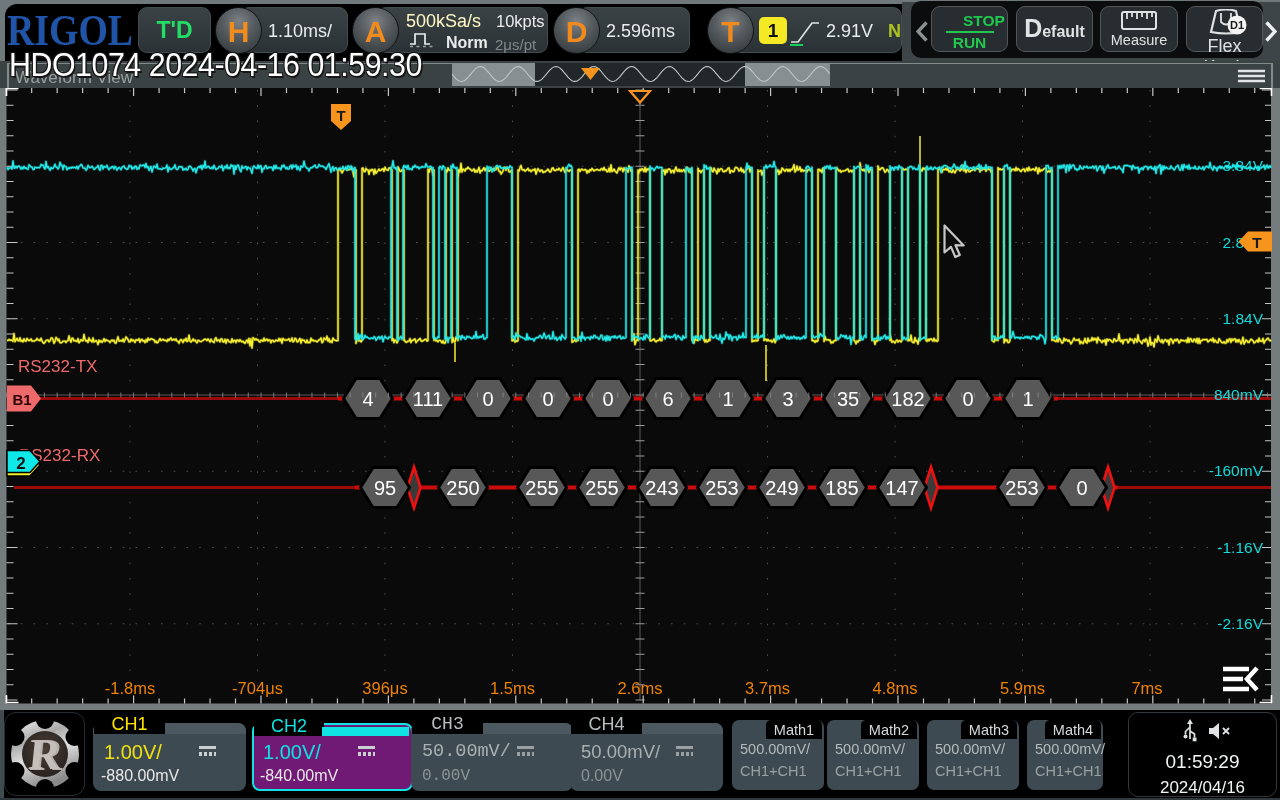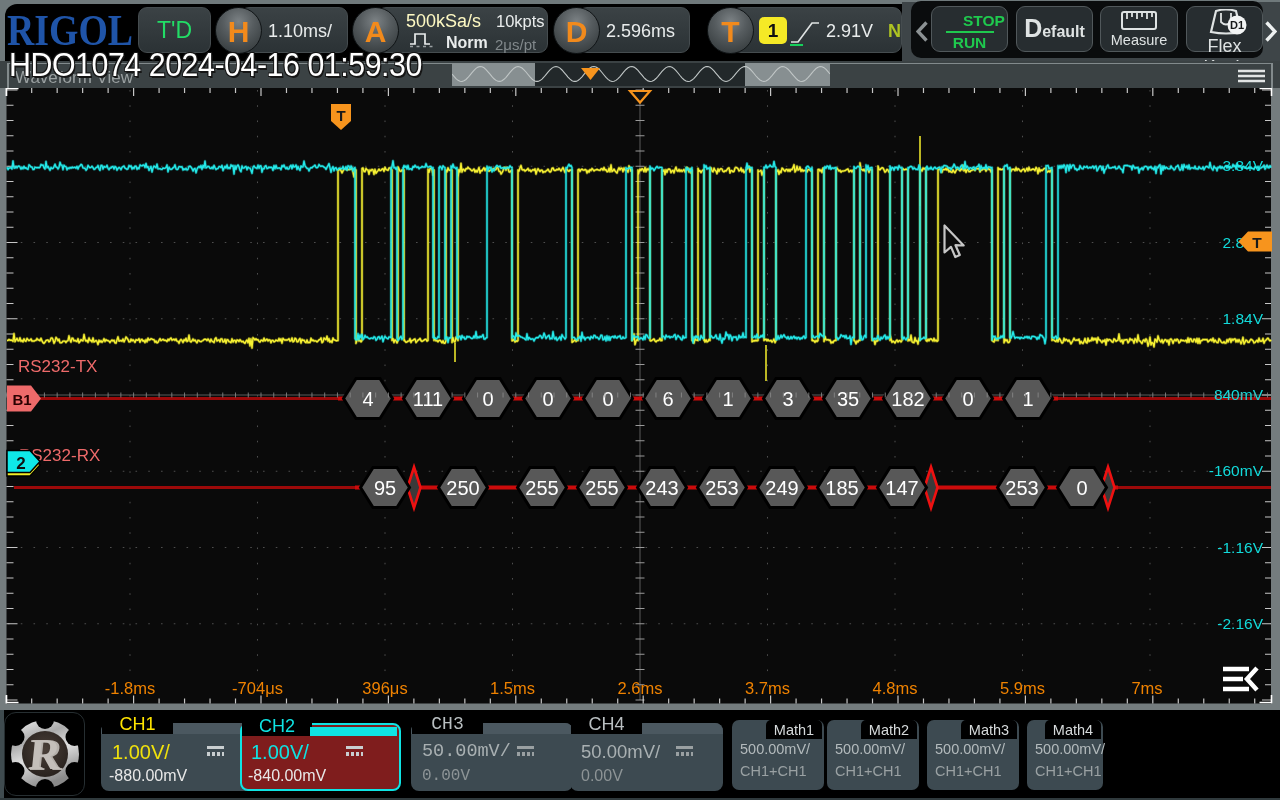--- a/index.html
+++ b/index.html
@@ -34,21 +34,21 @@
   font-size:14.5px; color:#d6dadb; text-align:center; line-height:20px;margin-top:8px; }
 .gicon { position:absolute; width:17px; }
 .gicon .s1 { height:3.2px; background:#c9ced0; margin-bottom:3.2px; }
 .gicon .s2 { height:3.2px; background:repeating-linear-gradient(90deg,#c9ced0 0 3px,transparent 3px 5px); }
 </style></head>
 <body>
 
 <div id="topbar">
   <div id="topblack"></div>
   <div id="logo">RIGOL</div>
-  <div class="panel" style="left:138px; width:73px; text-align:center; line-height:44px; font-size:23px; font-weight:normal; color:#22dd66;">T'D</div>
+  <div class="panel" style="left:138px; width:73px; text-align:center; line-height:44px; font-size:23px; font-weight:bold; color:#22dd66;">T'D</div>
 
   <div class="panel" style="left:240px; width:108px;"></div>
   <div class="circ" style="left:215px;">H</div>
   <div class="abs" style="left:268px; top:21px; font-size:18px; color:#e9ecec;">1.10ms/</div>
 
   <div class="panel" style="left:377px; width:171px;"></div>
   <div class="circ" style="left:352px;">A</div>
   <div class="abs" style="left:406px; top:11px; font-size:18px; color:#fef9c3;">500kSa/s</div>
   <div class="abs" style="left:496px; top:12px; font-size:16.5px; color:#e9ecec;">10kpts</div>
   <svg class="abs" style="left:409px; top:31px;" width="34" height="17" viewBox="0 0 34 17">
@@ -274,32 +274,32 @@
             <circle cx="29.5" cy="17" r="9"></circle>
             <circle cx="29.5" cy="-17" r="9"></circle>
         </g>
         <circle r="23" fill="url(#ctr)"></circle>
         <text x="2" y="16" text-anchor="middle" class="serif" font-size="46" font-weight="bold" fill="#b5b0ab" transform="skewX(-6)">R</text>
         <text x="0" y="15" text-anchor="middle" class="serif" font-size="44" font-weight="bold" fill="#c4bfba" transform="skewX(-6)">R</text>
       </g>
     </svg>
   </div>
 
-  <div class="card" style="left:101px; width:153px;">
+  <div class="card" style="left:93px; width:153px;">
     <div class="cardhead"></div>
     <div class="tab" style="left:1px; width:71px; color:#ffe400;">CH1</div>
     <div class="abs" style="left:11px; top:18px; font-size:20px; color:#f0e10c;">1.00V/</div>
     <div class="gicon" style="left:106px; top:23px;">
         <div class="s1"></div>
         <div class="s2"></div>
       </div>
     <div class="abs" style="left:8px; top:44px; font-size:16px; color:#e8e8e8;">-880.00mV</div>
   </div>
 
-  <div class="card" style="left:240px; width:161px; border:2px solid #0fe3e3; background:#7f1d1d;">
+  <div class="card" style="left:252px; width:161px; border:2px solid #0fe3e3; background:#701a75;">
     <div class="tab" style="left:0px; width:70px; color:#0fe3e3;">CH2</div>
     <div class="abs" style="left:68px; top:2px; right:2px; height:9px; background:#0fe3e3;"></div>
     <div class="abs" style="left:9px; top:16px; font-size:20px; color:#0fe3e3;">1.00V/</div>
     <div class="gicon" style="left:104px; top:21px;">
         <div class="s1"></div>
         <div class="s2"></div>
       </div>
     <div class="abs" style="left:6px; top:42px; font-size:16px; color:#e8e8e8;">-840.00mV</div>
   </div>
 
@@ -337,13 +337,27 @@
   <div class="mcard" style="left:927px; width:92px;">
     <div class="mtab">Math3</div>
     <div class="abs" style="left:8px; top:21px; font-size:14.5px; color:#b3babc;">500.00mV/</div>
     <div class="abs" style="left:8px; top:43px; font-size:14.5px; color:#9aa1a3;">CH1+CH1</div>
   </div>
   <div class="mcard" style="left:1027px; width:76px;">
     <div class="mtab">Math4</div>
     <div class="abs" style="left:8px; top:21px; font-size:14.5px; color:#b3babc;">500.00mV/</div>
     <div class="abs" style="left:8px; top:43px; font-size:14.5px; color:#9aa1a3;">CH1+CH1</div>
   </div>
+  <div class="abs" style="left:1128px; top:2px; width:149px; height:85px; background:#000; border:1px solid #30383b; border-radius:10px;">
+    <svg class="abs" style="left:52px; top:6px;" width="18" height="23" viewBox="0 0 18 23">
+      <path d="M9 3 v17 M9 8 L4.5 12.5 v3 M9 12 L13.5 15 v3.5" stroke="#dfe3e3" stroke-width="1.7" fill="none"></path>
+      <path d="M9 0 l-3 5 h6 Z" fill="#dfe3e3"></path>
+      <circle cx="4.5" cy="17.5" r="2" fill="#dfe3e3"></circle>
+      <rect x="11.7" y="18.5" width="3.8" height="3.8" fill="#dfe3e3"></rect>
+    </svg>
+    <svg class="abs" style="left:78px; top:8px;" width="24" height="20" viewBox="0 0 24 20">
+      <path d="M2 7 h4 l6 -5 v16 l-6 -5 h-4 Z" fill="#dfe3e3"></path>
+      <path d="M16 7 l6 6 M22 7 l-6 6" stroke="#dfe3e3" stroke-width="1.8"></path>
+    </svg>
+    <div class="abs" style="left:0; top:38px; width:100%; text-align:center; font-size:19px; color:#f2f4f4;">01:59:29</div>
+    <div class="abs" style="left:0; top:65px; width:100%; text-align:center; font-size:17px; color:#f2f4f4;">2024/04/16</div>
+  </div>
 </div>
 
 </body></html>

